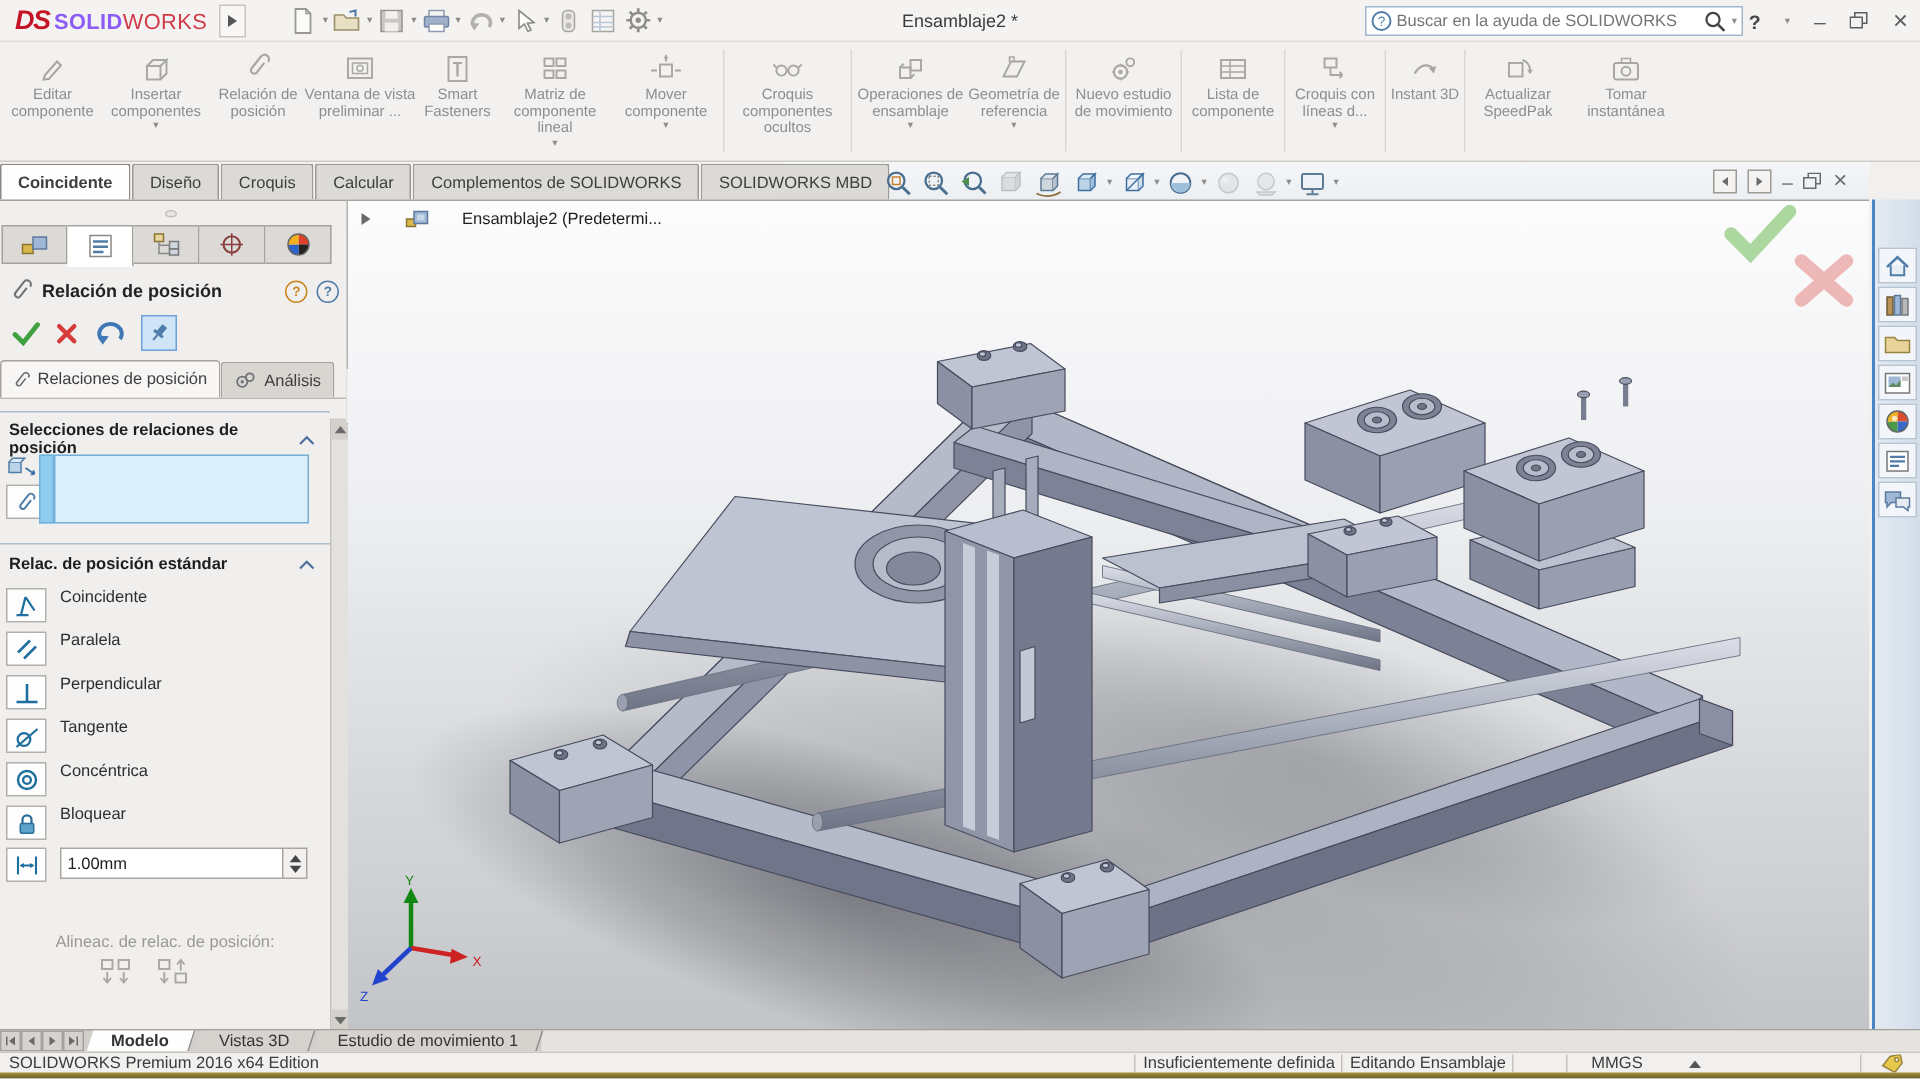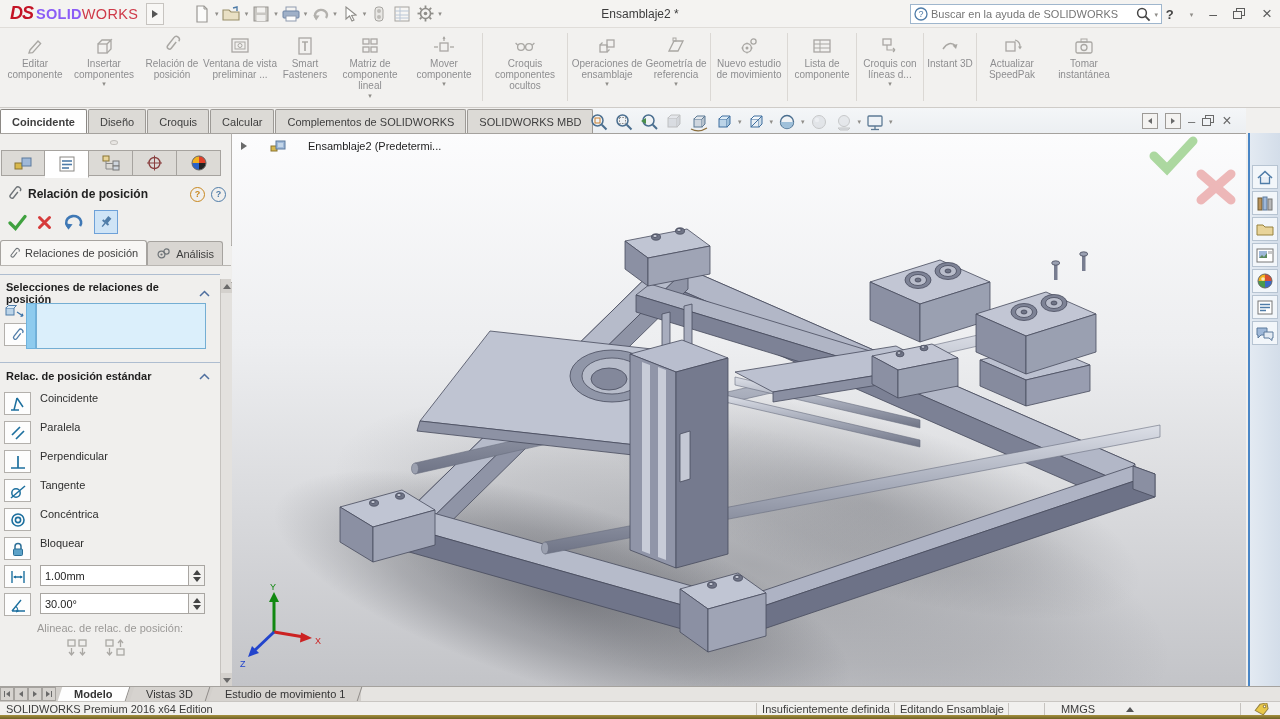--- a/index.html
+++ b/index.html
@@ -705,40 +705,20 @@
         <span class="spinner">
             <svg width="8" height="5">
               <polygon points="4,0 0,5 8,5" fill="#444"></polygon>
             </svg>
             <svg width="8" height="5">
               <polygon points="0,0 8,0 4,5" fill="#444"></polygon>
             </svg>
           </span>
       </span>
     </div>
-    <div class="mrow abs" style="top:459px">
-      <span class="mico">
-          <svg width="18" height="16">
-            <path d="M3 14 h13 M3 14 L12 3" stroke="#1c6f9e" stroke-width="1.4" fill="none"></path>
-            <path d="M9 14 A6.5 6.5 0 0 0 7.2 9.6" fill="none" stroke="#1c6f9e" stroke-width="1.2"></path>
-            <polygon points="9.8,14.6 7.4,12.6 7,15.6" fill="#1c6f9e"></polygon>
-          </svg>
-        </span>
-      <span class="pm-input-wrap">
-        <input class="pm-input" value="30.00°" style="">
-        <span class="spinner">
-            <svg width="8" height="5">
-              <polygon points="4,0 0,5 8,5" fill="#444"></polygon>
-            </svg>
-            <svg width="8" height="5">
-              <polygon points="0,0 8,0 4,5" fill="#444"></polygon>
-            </svg>
-          </span>
-      </span>
-    </div>
     <div class="align-label abs">Alineac. de relac. de posición:</div>
     <div class="abs" style="left:66px;top:504px;display:flex;gap:16px">
       <svg width="22" height="20">
           <g stroke="#aaa8a4" fill="none" stroke-width="1.3">
             <rect x="2" y="2" width="7" height="6"></rect>
             <rect x="13" y="2" width="7" height="6"></rect>
             <path d="M5.5 10 v7 m-2.5 -3 l2.5 3 l2.5 -3 M16.5 10 v7 m-2.5 -3 l2.5 3 l2.5 -3"></path>
           </g>
         </svg>
       <svg width="22" height="20">

